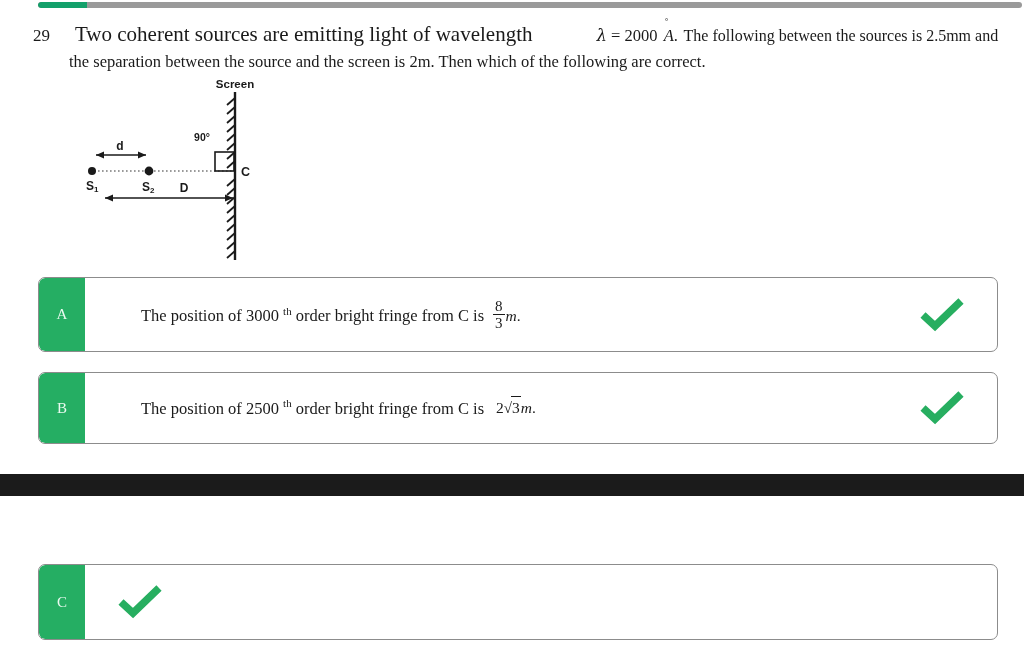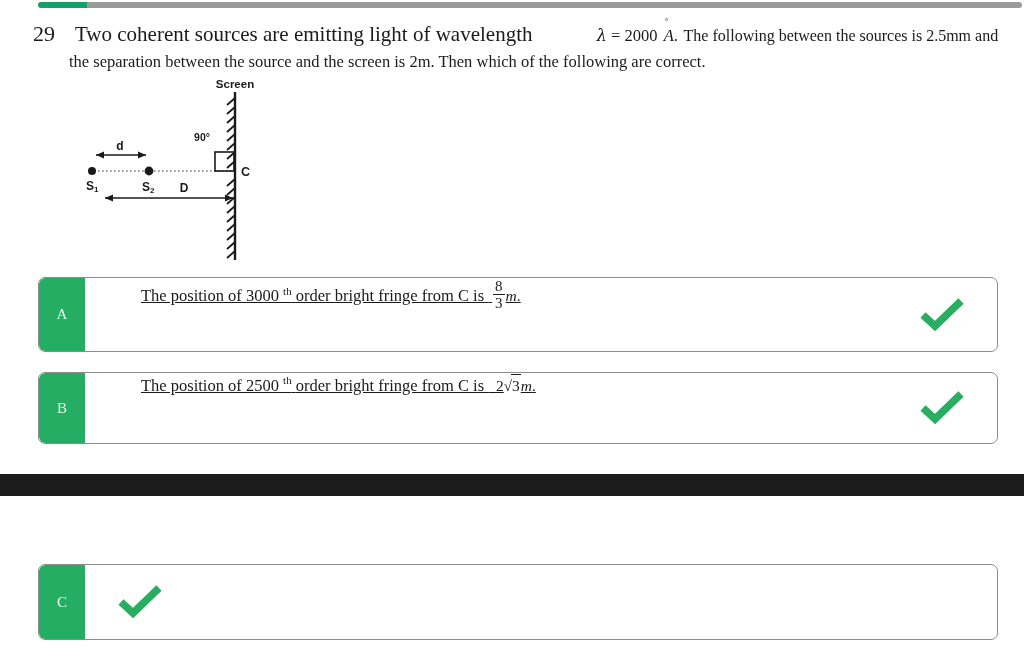--- a/index.html
+++ b/index.html
@@ -37,21 +37,21 @@
     left: 0;
     top: 20px;
     width: 1024px;
   }
   #q-row1 {
     display: flex;
     align-items: baseline;
     padding-left: 33px;
   }
   #q-number {
-    font-size: 22px;
+    font-size: 17px;
     font-weight: 400;
     width: 42px;
     flex: 0 0 42px;
   }
   #q-line1 {
     font-size: 21px;
     line-height: 1.35;
   }
   #q-formula {
     display: inline-block;
@@ -111,25 +111,24 @@
     color: #eafaf0;
     font-size: 15px;
     display: flex;
     align-items: center;
     justify-content: center;
     font-family: "Liberation Serif", serif;
   }
   .option-body {
     flex: 1 1 auto;
     display: flex;
-    align-items: flex-start;
+    align-items: center;
     padding: 0 10px 0 56px;
     font-size: 16.5px;
     line-height: 1.45;
-    text-decoration: underline;
   }
   .option-check {
     flex: 0 0 110px;
     display: flex;
     align-items: center;
     justify-content: center;
   }
   .option-check svg { display: block; }
 
   #option-a { top: 277px; height: 75px; }

